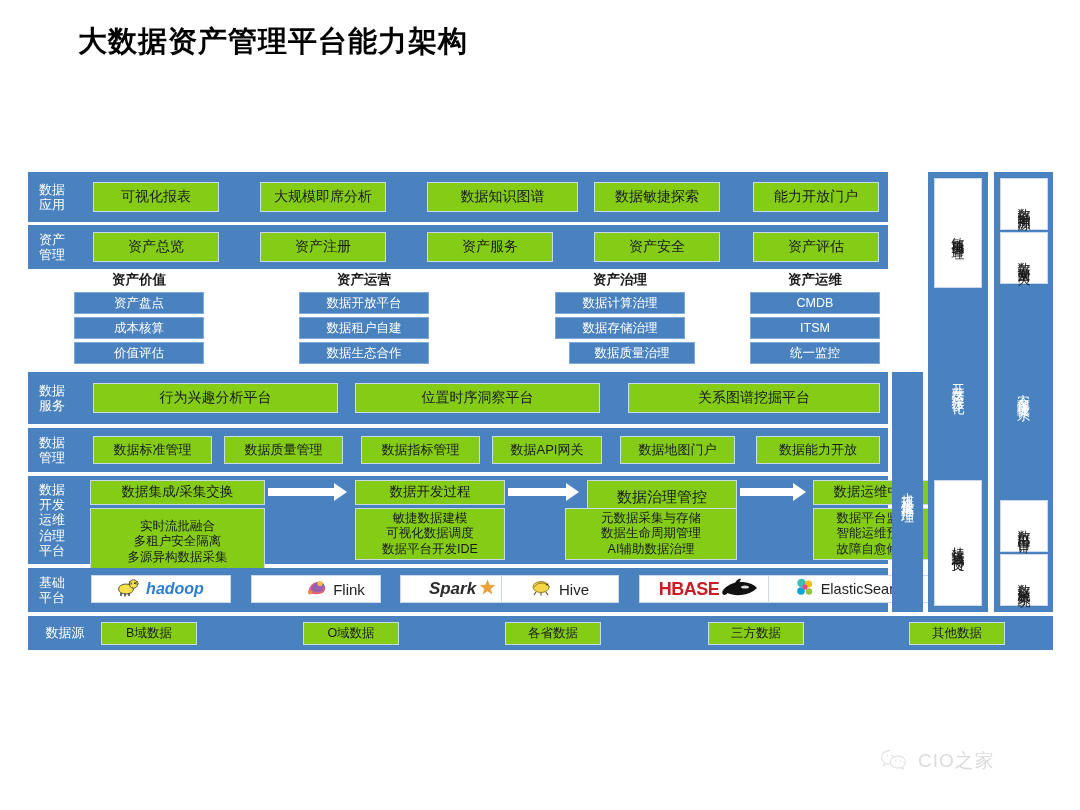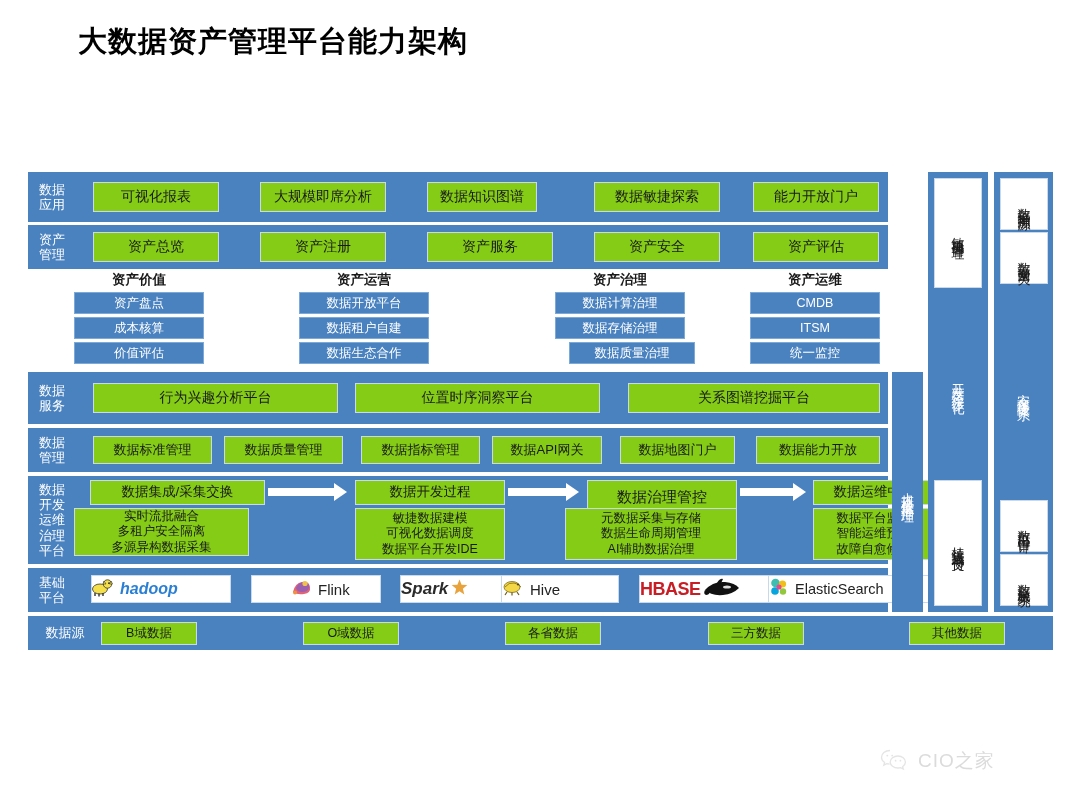--- a/index.html
+++ b/index.html
@@ -67,21 +67,21 @@
   .arrow { position: absolute; height: 8px; background: #ffffff; }
   .arrowhead {
     position: absolute; width: 0; height: 0;
     border-top: 9px solid transparent; border-bottom: 9px solid transparent;
     border-left: 13px solid #ffffff;
   }
 
   
   .logo-cell {
     position: absolute; background:#fff; border:1px solid #c9d9ea;
-    display:flex; align-items:center; gap:6px;
+    display:flex; align-items:center; justify-content:center; gap:6px;
   }
   .logo-label { font-size: 14px; color:#222; }
 
   
   #watermark {
     position: absolute; left: 880px; top: 748px;
     display: flex; align-items: flex-start; gap: 8px;
     opacity: 0.30;
   }
   #watermark .wm-text {
@@ -97,21 +97,21 @@
 
   <div id="diagram">
 
     <div class="band" style="left:0; top:0; width:860px; height:50px;"></div>
     <div class="rowlabel" style="left:2px; top:0; width:44px; height:50px;">
       <span>数据</span>
       <span>应用</span>
     </div>
     <div class="wbox" style="left:65px; top:10px; width:126px; height:30px; font-size:14px;">可视化报表</div>
     <div class="wbox" style="left:232px; top:10px; width:126px; height:30px; font-size:14px;">大规模即席分析</div>
-    <div class="wbox" style="left:399px; top:10px; width:110px; height:30px; font-size:14px;">数据知识图谱</div>
+    <div class="wbox" style="left:399px; top:10px; width:151px; height:30px; font-size:14px;">数据知识图谱</div>
     <div class="wbox" style="left:566px; top:10px; width:126px; height:30px; font-size:14px;">数据敏捷探索</div>
     <div class="wbox" style="left:725px; top:10px; width:126px; height:30px; font-size:14px;">能力开放门户</div>
 
     <div class="band" style="left:0; top:53px; width:860px; height:44px;"></div>
     <div class="rowlabel" style="left:2px; top:53px; width:44px; height:44px;">
       <span>资产</span>
       <span>管理</span>
     </div>
     <div class="wbox" style="left:65px; top:60px; width:126px; height:30px; font-size:14px;">资产总览</div>
     <div class="wbox" style="left:232px; top:60px; width:126px; height:30px; font-size:14px;">资产注册</div>
@@ -163,21 +163,21 @@
     <div class="band" style="left:0; top:304px; width:860px; height:88px;"></div>
     <div class="rowlabel" style="left:2px; top:304px; width:44px; height:88px;">
       <span>数据</span>
       <span>开发</span>
       <span>运维</span>
       <span>治理</span>
       <span>平台</span>
     </div>
 
     <div class="wbox" style="left:62px; top:308px; width:175px; height:25px; font-size:13.5px;">数据集成/采集交换</div>
-    <div class="wbox" style="left:46px; top:336px; width:175px; height:48px; font-size:12.5px; flex-direction:column;font-family:Liberation Serif, serif;">
+    <div class="wbox" style="left:62px; top:336px; width:175px; height:68px; font-size:12.5px; flex-direction:column;font-family:Liberation Serif, serif;">
       <span>实时流批融合</span>
       <span>多租户安全隔离</span>
       <span>多源异构数据采集</span>
     </div>
 
     <div class="arrow" style="left:240px; top:316px; width:68px;"></div>
     <div class="arrowhead" style="left:306px; top:311px;"></div>
 
     <div class="wbox" style="left:327px; top:308px; width:150px; height:25px; font-size:13.5px;">数据开发过程</div>
     <div class="wbox" style="left:327px; top:336px; width:150px; height:52px; font-size:12.5px; flex-direction:column;">

